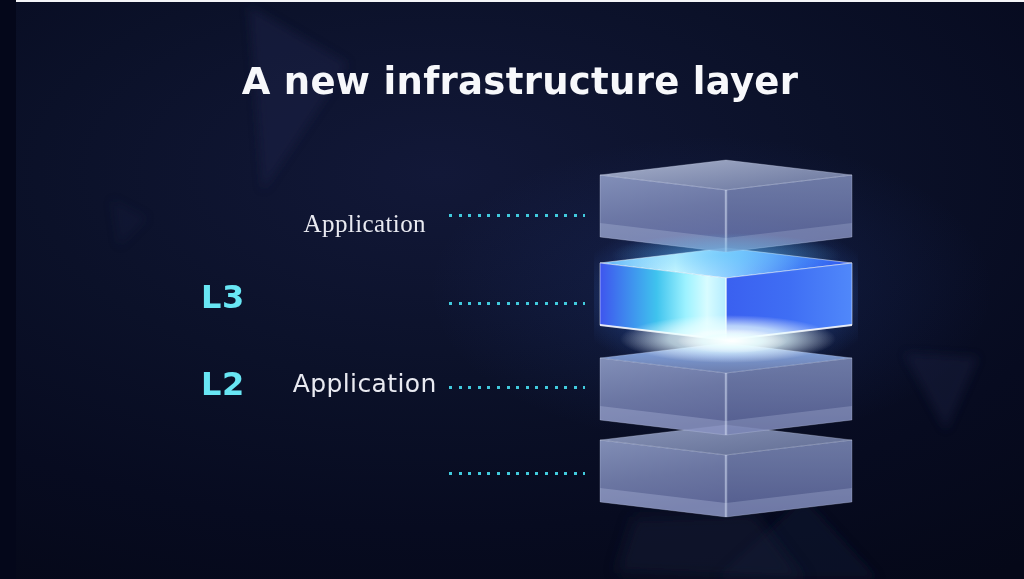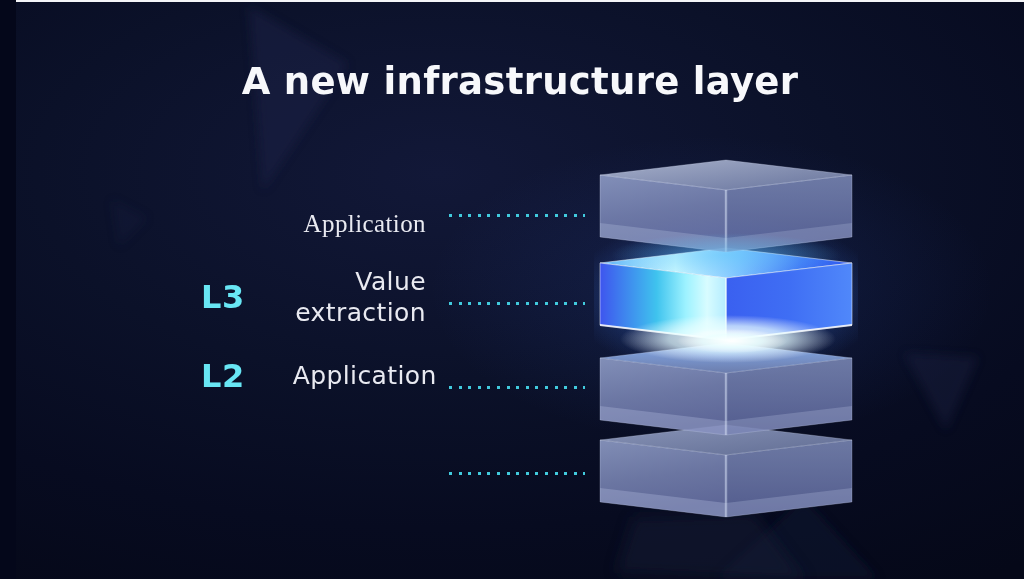--- a/index.html
+++ b/index.html
@@ -17,21 +17,21 @@
   }
   .top-edge{position:absolute;top:0;left:0;right:0;height:2px;background:#f4f5f8;}
   .bg-tris{position:absolute;left:0;top:0;}
   .title{
     position:absolute;top:60px;left:0;width:100%;text-align:center;
     font-size:37px;font-weight:800;letter-spacing:0.3px;color:#f7f8fb;
   }
   .row{position:absolute;left:160px;width:250px;display:flex;align-items:center;height:80px;}
   .row-app{top:184px;font-family:Liberation Serif, serif;}
   .row-l3{top:257px;}
-  .row-l2{top:336px;gap:48px;}
+  .row-l2{top:344px;gap:48px;}
   .row-l1{top:434px;}
   .level{
     width:88px;padding-left:25px;box-sizing:border-box;
     font-size:32px;font-weight:700;color:#68e6f4;letter-spacing:0.5px;
   }
   .lname{
     flex:1;text-align:right;font-size:25px;font-weight:400;color:#e9eaf1;
     letter-spacing:0.4px;line-height:1.25;
   }
   .dots{
@@ -66,21 +66,20 @@
   <div class="title">A new infrastructure layer</div>
 
   <div class="row row-app">
     <div class="level"></div>
     <div class="lname">Application</div>
   </div>
   <div class="dots dots-app"></div>
 
   <div class="row row-l3">
     <div class="level">L3</div>
-    <div class="lname">Value extraction</div>
   </div>
   <div class="dots dots-l3"></div>
 
   <div class="row row-l2">
     <div class="level">L2</div>
     <div class="lname">Application</div>
   </div>
   <div class="dots dots-l2"></div>
 
   <div class="row row-l1">

